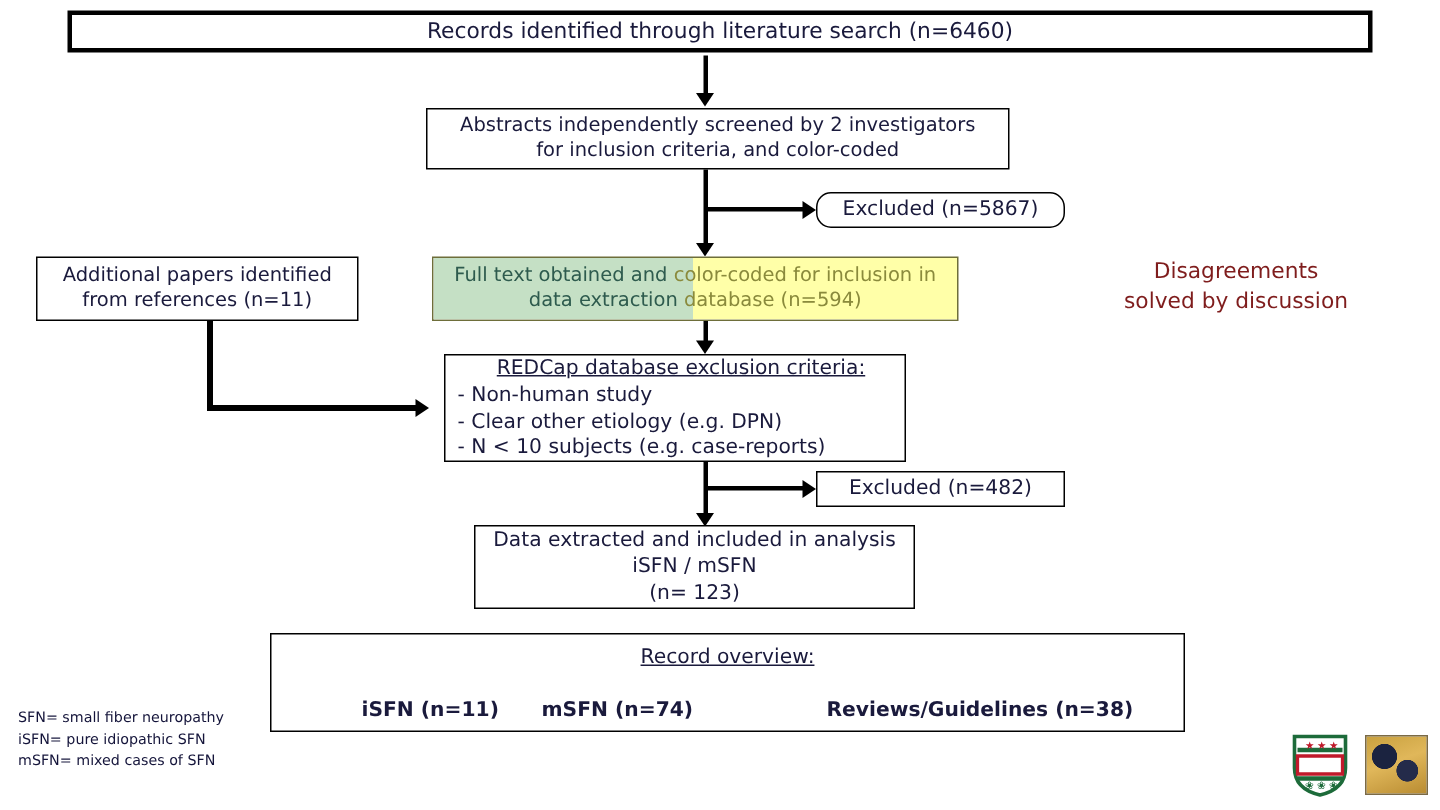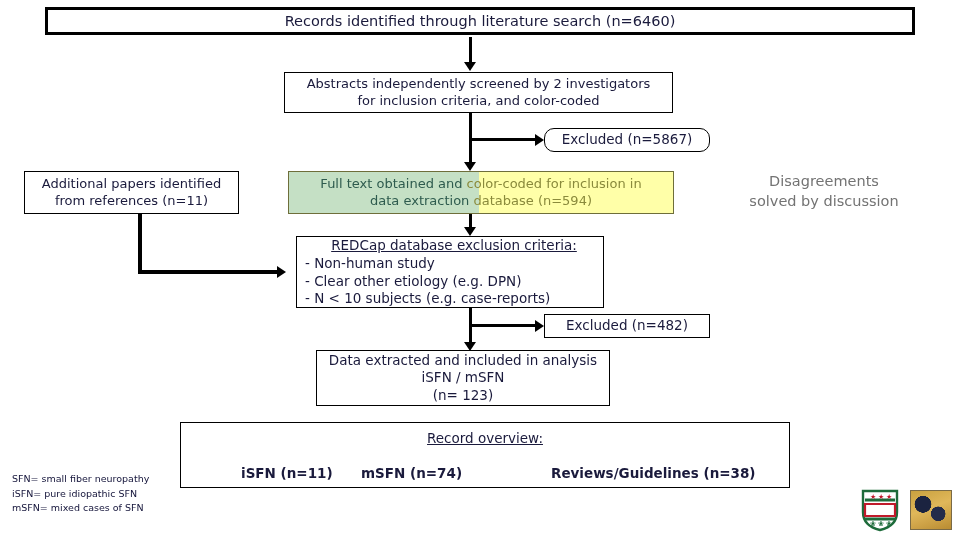--- a/index.html
+++ b/index.html
@@ -24,21 +24,21 @@
   .arrowhead.right{
     border-left:9px solid #000000;border-right:0;
     border-top:6px solid transparent;border-bottom:6px solid transparent;
   }
 
   
   #box-records{left:45px;top:7px;width:870px;height:28px;font-size:14.5px;}
   #box-abstracts{left:284px;top:72px;width:389px;height:41px;font-size:13px;}
   #box-excluded-1{left:544px;top:128px;width:166px;height:24px;font-size:13.5px;border-radius:10px;}
   #box-additional{left:24px;top:171px;width:215px;height:43px;font-size:13px;}
-  #box-fulltext{left:288px;top:171px;width:386px;height:43px;font-size:13px;
+  #box-fulltext{left:288px;top:171px;width:351px;height:43px;font-size:13px;
     border:1px solid #6e6e3a;padding:0;overflow:hidden;}
   #box-redcap{left:296px;top:236px;width:308px;height:72px;font-size:13.5px;
     align-items:flex-start;justify-content:center;text-align:left;padding:4px 0 4px 8px;}
   #box-excluded-2{left:544px;top:314px;width:166px;height:24px;font-size:13.5px;}
   #box-dataextracted{left:316px;top:350px;width:294px;height:56px;font-size:13.5px;}
   #box-overview{left:180px;top:422px;width:610px;height:66px;font-size:13.5px;
     align-items:stretch;justify-content:flex-start;}
 
   
   .split{position:absolute;inset:0;display:flex;}
@@ -49,21 +49,21 @@
     display:flex;flex-direction:column;align-items:center;justify-content:center;
     text-align:center;
   }
   .split-text .ln{white-space:nowrap;}
   .tx-green{color:#2e5b4e;}
   .tx-olive{color:#8a8a3c;}
 
   
   #note-disagree{
     position:absolute;left:690px;top:172px;width:268px;
-    text-align:center;color:#737373;font-size:14.5px;line-height:1.35;
+    text-align:center;color:#7f1d1d;font-size:14.5px;line-height:1.35;
   }
 
   
   #legend{
     position:absolute;left:12px;top:472px;width:175px;
     font-size:9.5px;line-height:1.55;color:#14143a;
   }
 
   
   .ov-title{width:100%;text-align:center;margin-top:7px;font-size:13.5px;}

